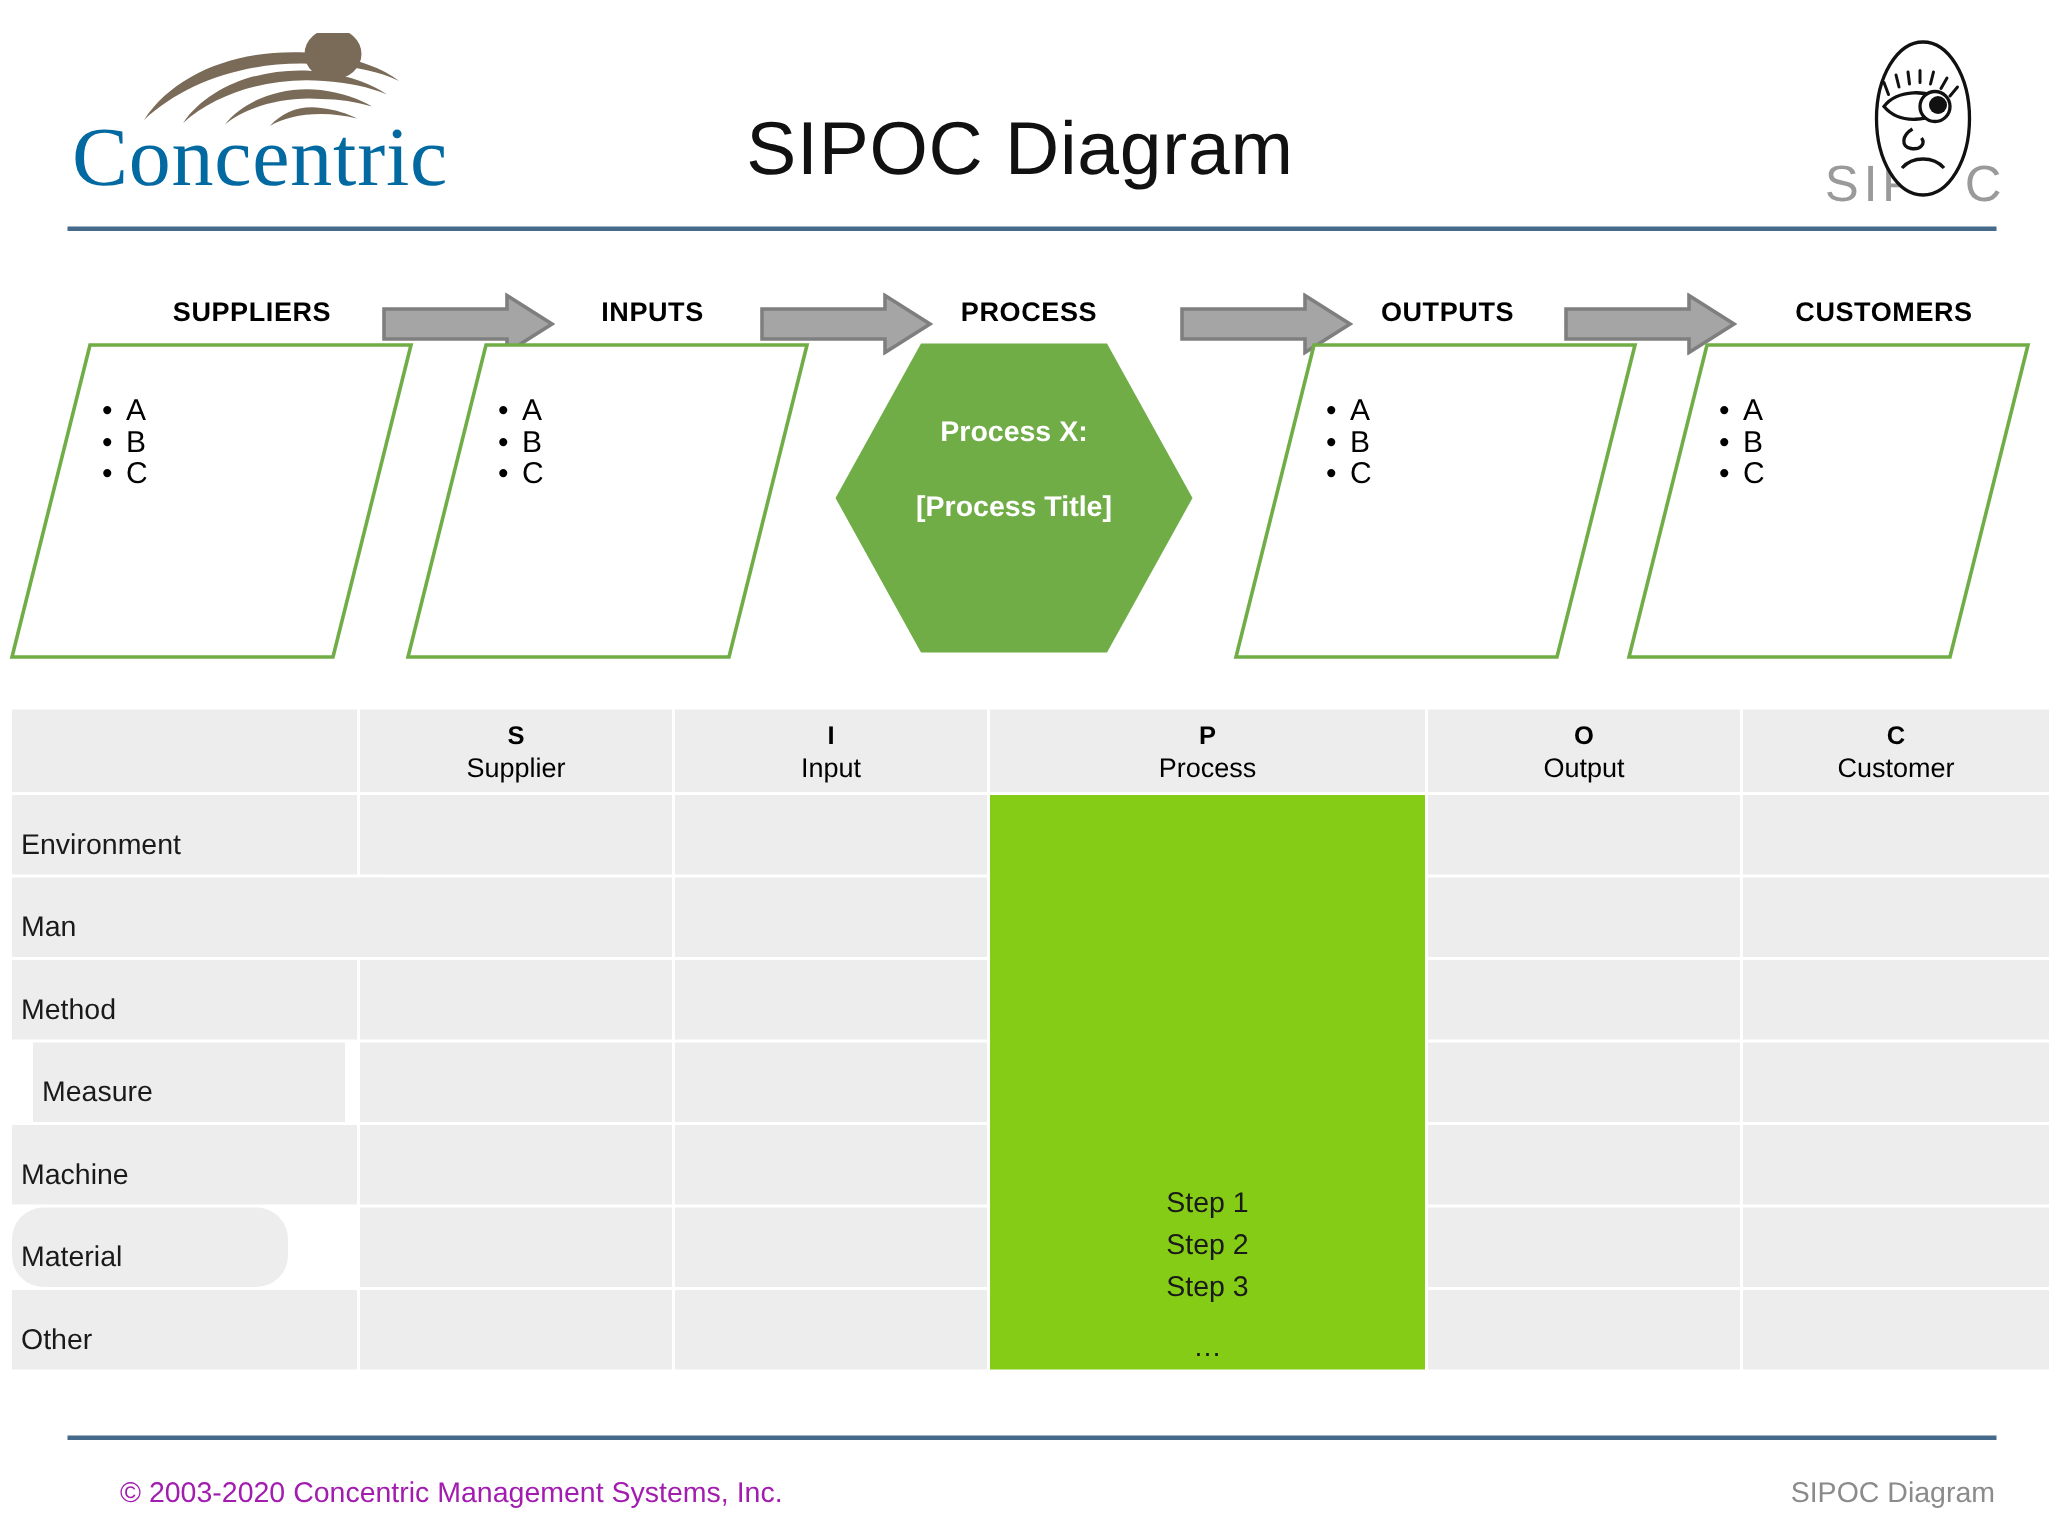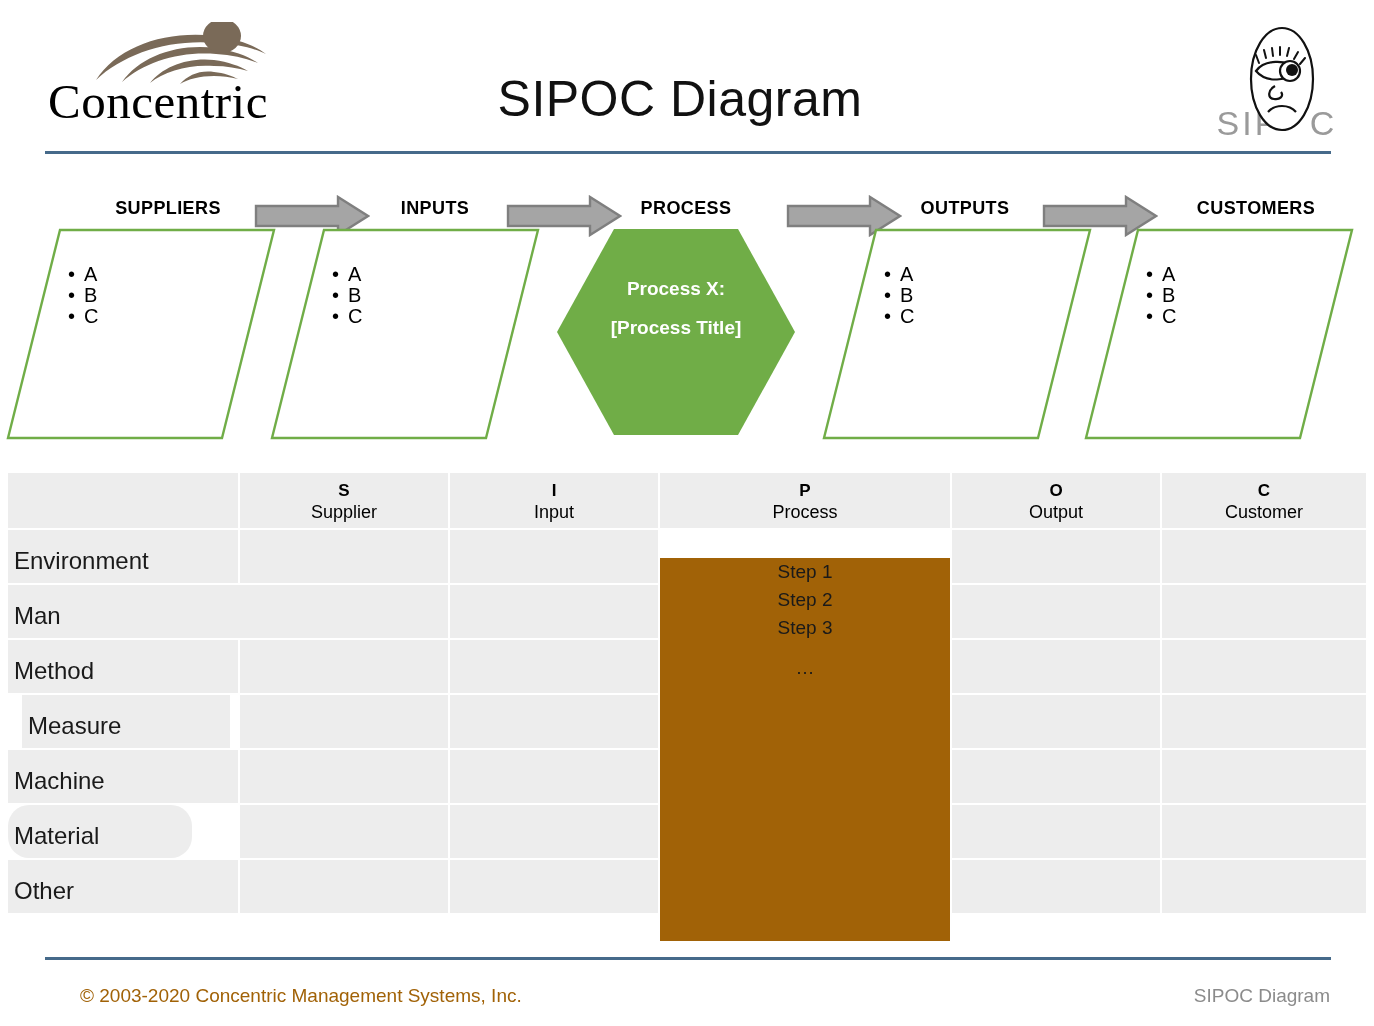--- a/index.html
+++ b/index.html
@@ -32,23 +32,23 @@
   #logo-concentric .logo-mark {
     position: absolute;
     left: 40px; top: 0px;
     width: 210px; height: 68px;
   }
   #logo-concentric .logo-word {
     position: absolute;
     left: 0px; top: 55px;
     width: 250px;
     font-family: "Liberation Serif", serif;
-    font-size: 49px;
+    font-size: 56px;
     letter-spacing: 0.5px;
-    color: #000000;
+    color: #0369a1;
     line-height: 1;
   }
   #page-title {
     position: absolute;
     left: 380px; top: 70px;
     width: 600px;
     text-align: center;
     font-size: 50px;
     font-weight: 400;
     color: #111111;
@@ -128,21 +128,21 @@
   }
   #hex-process .hex-text {
     position: absolute;
     left: 0; top: 50px;
     width: 240px;
     text-align: center;
     color: #ffffff;
     font-size: 19px;
     font-weight: bold;
   }
-  #hex-process .hex-text .ln2 { display: block; margin-top: 17px; }
+  #hex-process .hex-text .ln2 { display: block; margin-top: 28px; }
 
   
   #sipoc-table {
     position: absolute;
     left: 8px; top: 473px;
     width: 1358px;
     height: 440px;
   }
   .tcell {
     position: absolute;
@@ -165,52 +165,51 @@
     font-size: 18px;
     font-weight: 400;
     line-height: 23px;
     color: #000;
   }
   .row-label {
     box-sizing: border-box;
     padding-left: 6px;
     display: flex;
     align-items: flex-end;
-    font-size: 24px;
+    font-size: 19px;
     color: #1a1a1a;
     padding-bottom: 8px;
   }
   #process-merged {
     position: absolute;
-    background: #a16207;
+    background: #84cc16;
     display: flex;
-    align-items: flex-start;
+    align-items: flex-end;
     justify-content: center;
-    margin-top: 28px;
   }
   #process-merged .steps {
     text-align: center;
     font-size: 19px;
     line-height: 28px;
     color: #1a1a1a;
   }
   #process-merged .steps .ellipsis { display: block; margin-top: 12px; }
 
   
   #footer-rule {
     position: absolute;
     left: 45px; top: 957px;
     width: 1286px; height: 3px;
     background: #466a8a;
   }
   #footer-left {
     position: absolute;
     left: 80px; top: 985px;
     font-size: 19px;
-    color: #a16207;
+    color: #a21caf;
   }
   #footer-right {
     position: absolute;
     right: 44px; top: 985px;
     font-size: 19px;
     color: #8b8b8b;
   }
 </style>
 </head>
 <body>

